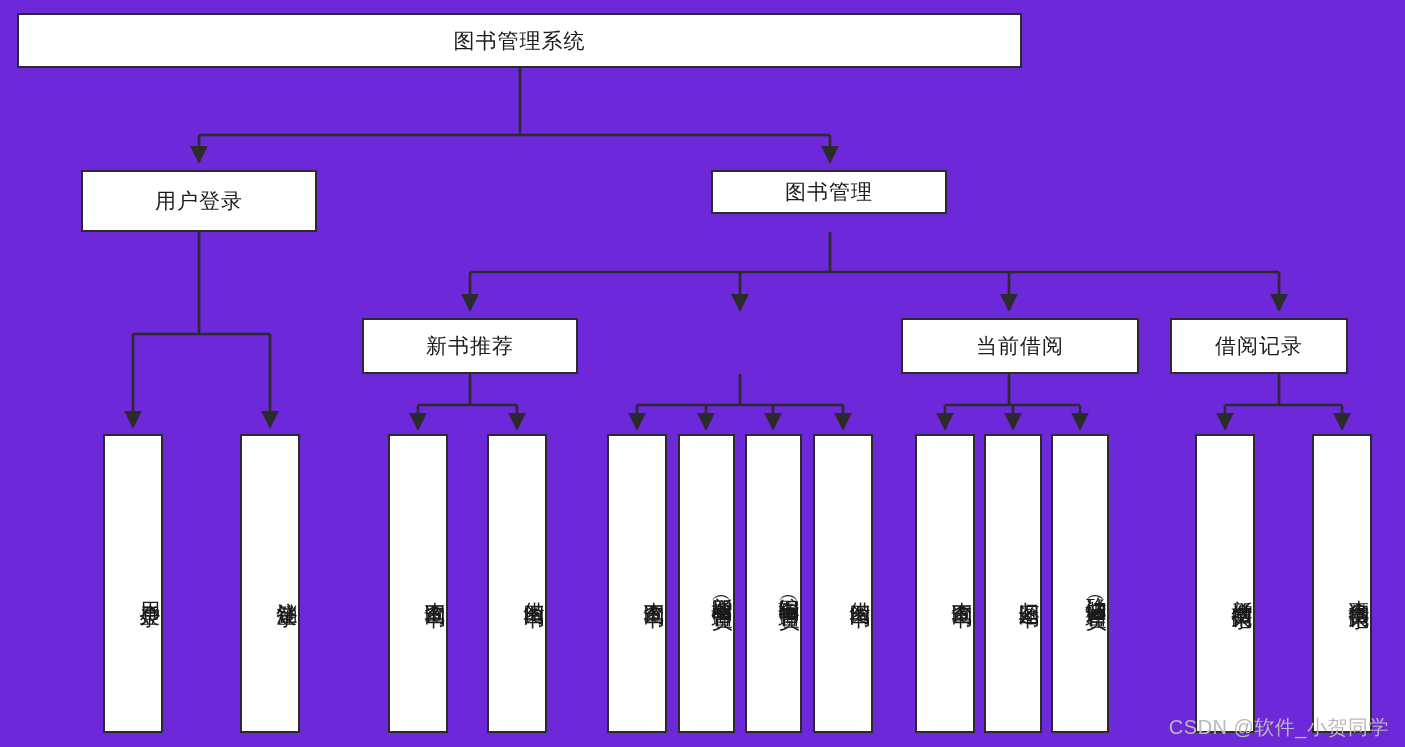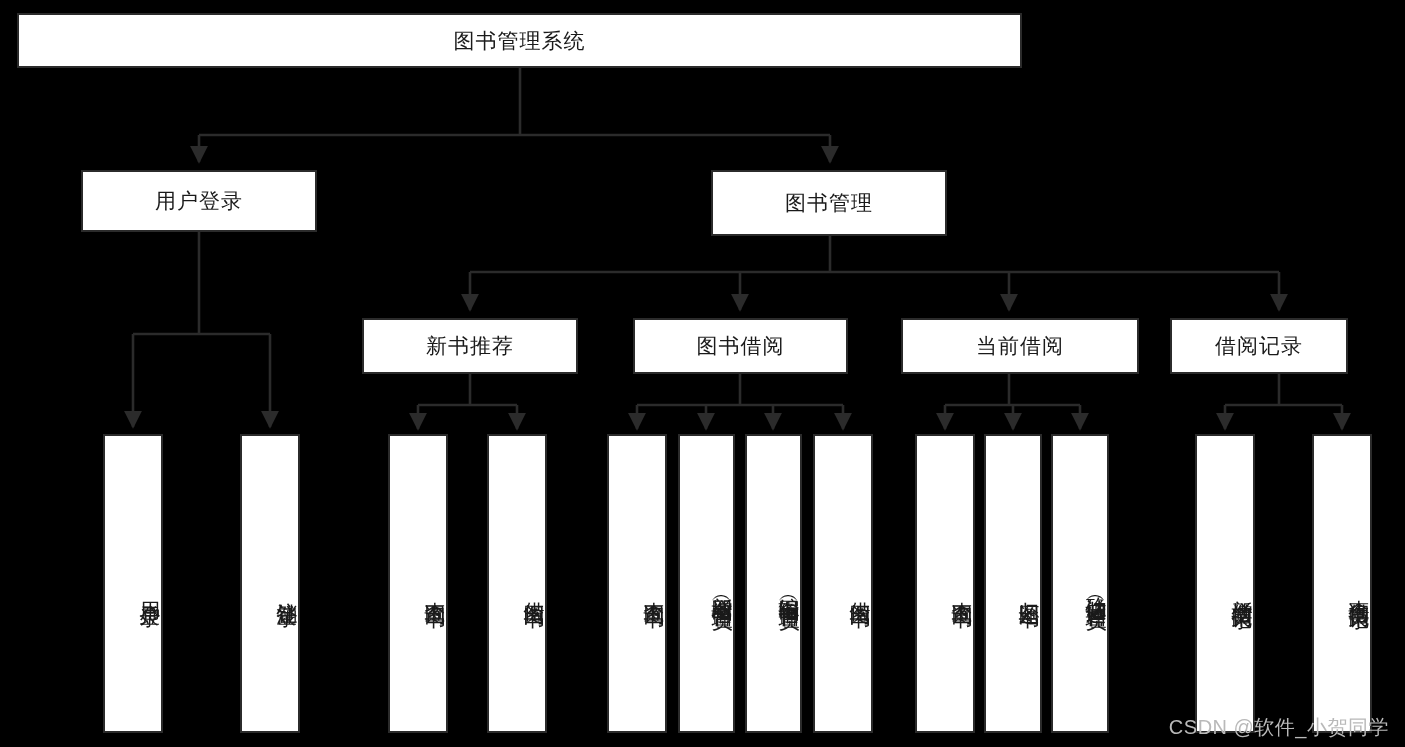--- a/index.html
+++ b/index.html
@@ -8,21 +8,21 @@
     padding: 0;
     background: #ffffff;
   }
   body {
     font-family: "Liberation Sans", "DejaVu Sans", sans-serif;
   }
   #canvas {
     position: relative;
     width: 1405px;
     height: 747px;
-    background: #000000;
+    background: #6d28d9;
     overflow: hidden;
   }
   #edges {
     position: absolute;
     left: 0;
     top: 0;
     width: 1405px;
     height: 747px;
     pointer-events: none;
   }
@@ -123,29 +123,26 @@
     </g>
   </svg>
 
   <div class="node horiz" style="left:17px; top:13px; width:1005px; height:55px;">
     <span>图书管理系统</span>
   </div>
 
   <div class="node horiz" style="left:81px; top:170px; width:236px; height:62px;">
     <span>用户登录</span>
   </div>
-  <div class="node horiz" style="left:711px; top:170px; width:236px; height:66px;">
+  <div class="node horiz" style="left:711px; top:170px; width:236px; height:44px;">
     <span>图书管理</span>
   </div>
 
   <div class="node horiz" style="left:362px; top:318px; width:216px; height:56px;">
     <span>新书推荐</span>
-  </div>
-  <div class="node horiz" style="left:633px; top:318px; width:215px; height:56px;">
-    <span>图书借阅</span>
   </div>
   <div class="node horiz" style="left:901px; top:318px; width:238px; height:56px;">
     <span>当前借阅</span>
   </div>
   <div class="node horiz" style="left:1170px; top:318px; width:178px; height:56px;">
     <span>借阅记录</span>
   </div>
 
   <div class="node vert" style="left:103px; top:434px; width:60px; height:299px;">
     <span class="vtext">用户登录</span>

